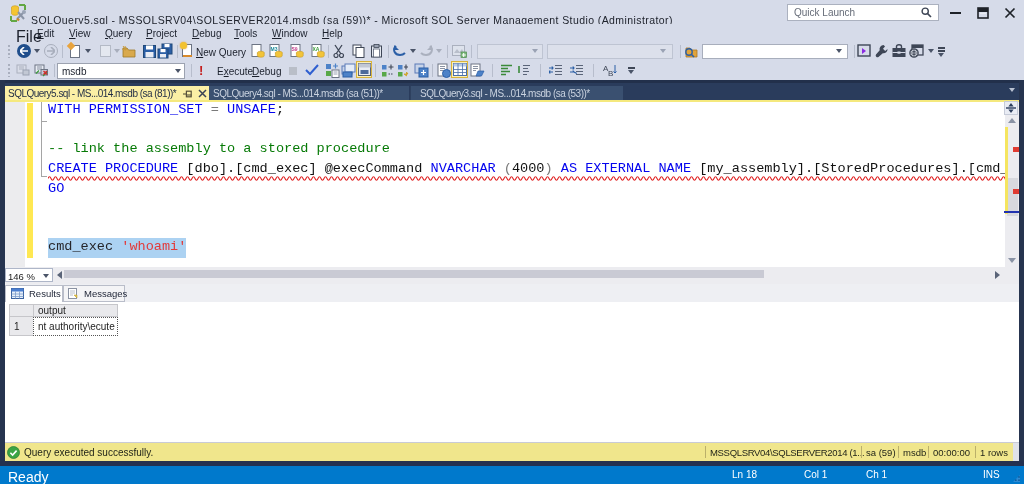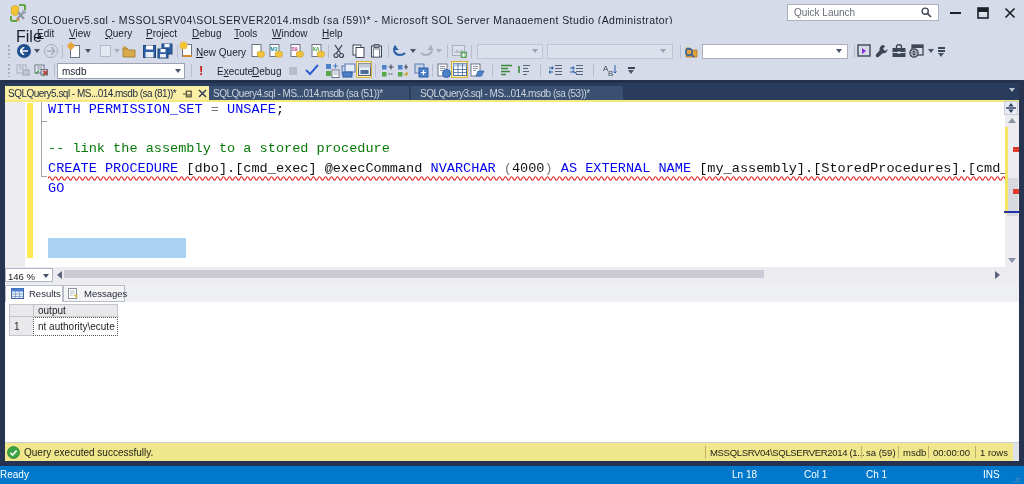--- a/index.html
+++ b/index.html
@@ -328,20 +328,21 @@
 <div class="abs" style="left:41px;top:121px;width:6px;height:1px;background:#A5A5A5;"></div>
 <div class="abs" style="left:41px;top:176px;width:6px;height:1px;background:#A5A5A5;"></div>
 
 <div class="abs" style="left:48px;top:238px;width:138px;height:19.5px;background:#ACD2F2;"></div>
 
 <div class="abs" style="left:48px;top:102px;width:957px;height:165px;overflow:hidden;font-family:'Liberation Mono',monospace;font-size:13.57px;line-height:19.4px;white-space:pre;color:#111;">
 <div class="abs" style="top:37.4px;color:#067A06;">-- link the assembly to a stored procedure</div>
 <div class="abs" style="top:-1.7px;"><span style="color:#0404EE">WITH</span> <span style="color:#0404EE">PERMISSION_SET</span> <span style="color:#7A7A7A">=</span> <span style="color:#0404EE">UNSAFE</span>;</div>
 <div class="abs" style="top:56.95px;"><span style="color:#0404EE">CREATE</span> <span style="color:#0404EE">PROCEDURE</span> [dbo].[cmd_exec] @execCommand <span style="color:#0404EE">NVARCHAR</span> <span style="color:#7A7A7A">(</span>4000<span style="color:#7A7A7A">)</span> <span style="color:#0404EE">AS</span> <span style="color:#0404EE">EXTERNAL</span> <span style="color:#0404EE">NAME</span> [my_assembly].[StoredProcedures].[cmd_exec]</div>
 <div class="abs" style="top:76.5px;color:#0404EE;">GO</div>
+<div class="abs" style="top:135.15px;"><span style="color:#26262b">cmd_exec</span> <span style="color:#E23A3A">'whoami'</span></div>
 </div>
 
 <svg class="abs" style="left:48px;top:175.2px;" width="957" height="8" viewBox="0 0 957 8">
     <path d="M0 3.5q1.5-3.5 3 0t3 0t3 0t3 0t3 0t3 0t3 0t3 0t3 0t3 0t3 0t3 0t3 0t3 0t3 0t3 0t3 0t3 0t3 0t3 0t3 0t3 0t3 0t3 0t3 0t3 0t3 0t3 0t3 0t3 0t3 0t3 0t3 0t3 0t3 0t3 0t3 0t3 0t3 0t3 0t3 0t3 0t3 0t3 0t3 0t3 0t3 0t3 0t3 0t3 0t3 0t3 0t3 0t3 0t3 0t3 0t3 0t3 0t3 0t3 0t3 0t3 0t3 0t3 0t3 0t3 0t3 0t3 0t3 0t3 0t3 0t3 0t3 0t3 0t3 0t3 0t3 0t3 0t3 0t3 0t3 0t3 0t3 0t3 0t3 0t3 0t3 0t3 0t3 0t3 0t3 0t3 0t3 0t3 0t3 0t3 0t3 0t3 0t3 0t3 0t3 0t3 0t3 0t3 0t3 0t3 0t3 0t3 0t3 0t3 0t3 0t3 0t3 0t3 0t3 0t3 0t3 0t3 0t3 0t3 0t3 0t3 0t3 0t3 0t3 0t3 0t3 0t3 0t3 0t3 0t3 0t3 0t3 0t3 0t3 0t3 0t3 0t3 0t3 0t3 0t3 0t3 0t3 0t3 0t3 0t3 0t3 0t3 0t3 0t3 0t3 0t3 0t3 0t3 0t3 0t3 0t3 0t3 0t3 0t3 0t3 0t3 0t3 0t3 0t3 0t3 0t3 0t3 0t3 0t3 0t3 0t3 0t3 0t3 0t3 0t3 0t3 0t3 0t3 0t3 0t3 0t3 0t3 0t3 0t3 0t3 0t3 0t3 0t3 0t3 0t3 0t3 0t3 0t3 0t3 0t3 0t3 0t3 0t3 0t3 0t3 0t3 0t3 0t3 0t3 0t3 0t3 0t3 0t3 0t3 0t3 0t3 0t3 0t3 0t3 0t3 0t3 0t3 0t3 0t3 0t3 0t3 0t3 0t3 0t3 0t3 0t3 0t3 0t3 0t3 0t3 0t3 0t3 0t3 0t3 0t3 0t3 0t3 0t3 0t3 0t3 0t3 0t3 0t3 0t3 0t3 0t3 0t3 0t3 0t3 0t3 0t3 0t3 0t3 0t3 0t3 0t3 0t3 0t3 0t3 0t3 0t3 0t3 0t3 0t3 0t3 0t3 0t3 0t3 0t3 0t3 0t3 0t3 0t3 0t3 0t3 0t3 0t3 0t3 0t3 0t3 0t3 0t3 0t3 0t3 0t3 0t3 0t3 0t3 0t3 0t3 0t3 0t3 0t3 0t3 0t3 0t3 0t3 0t3 0t3 0t3 0t3 0t3 0t3 0t3 0t3 0t3 0t3 0t3 0t3 0t3 0t3 0t3 0t3 0t3 0t3 0t3 0t3 0t3 0t3 0" fill="none" stroke="#E02020" stroke-width="1.1"></path>
   </svg>
 
 <div class="abs" style="left:1005px;top:102px;width:14px;height:165px;background:#ECECF0;"></div>
 <div class="abs" style="left:1004px;top:101px;width:14px;height:14px;background:#E9ECF4;border:1px solid #C6CBD8;"></div>
 <svg class="abs" style="left:1006px;top:103px;" width="10" height="10" viewBox="0 0 10 10">
     <path d="M0 5h10" stroke="#2A3C5C" stroke-width="1.4"></path>
@@ -405,21 +406,21 @@
 <div class="abs" style="left:866px;top:447px;font-size:9.5px;color:#23261A;">sa (59)</div>
 <div class="abs" style="left:898px;top:446px;width:1px;height:12px;background:#BBB06A;"></div>
 <div class="abs" style="left:903px;top:447px;font-size:9.5px;color:#23261A;">msdb</div>
 <div class="abs" style="left:928px;top:446px;width:1px;height:12px;background:#BBB06A;"></div>
 <div class="abs" style="left:933px;top:447px;font-size:9.5px;color:#23261A;">00:00:00</div>
 <div class="abs" style="left:975px;top:446px;width:1px;height:12px;background:#BBB06A;"></div>
 <div class="abs" style="left:980px;top:447px;font-size:9.5px;color:#23261A;">1 rows</div>
 
 <div class="abs" style="left:0;top:461px;width:1024px;height:5px;background:#243150;"></div>
 <div class="abs" style="left:0;top:466px;width:1024px;height:18px;background:#0079CC;"></div>
-<div class="abs" style="left:0;top:469px;font-size:10px;color:#FFFFFF;">Ready</div>
+<div class="abs" style="left:8px;top:469px;font-size:14px;color:#FFFFFF;">Ready</div>
 <div class="abs" style="left:732px;top:469px;font-size:10px;color:#FFFFFF;">Ln 18</div>
 <div class="abs" style="left:804px;top:469px;font-size:10px;color:#FFFFFF;">Col 1</div>
 <div class="abs" style="left:866px;top:469px;font-size:10px;color:#FFFFFF;">Ch 1</div>
 <div class="abs" style="left:983px;top:469px;font-size:10px;color:#FFFFFF;">INS</div>
 <svg class="abs" style="left:1012px;top:474px;" width="9" height="9" viewBox="0 0 9 9">
     <path d="M8 1v7H1z" fill="#2D8AD4"></path>
     <circle cx="7" cy="3" r="0.9" fill="#115E9E"></circle>
     <circle cx="7" cy="6.2" r="0.9" fill="#115E9E"></circle>
     <circle cx="3.8" cy="6.2" r="0.9" fill="#115E9E"></circle>
   </svg>

